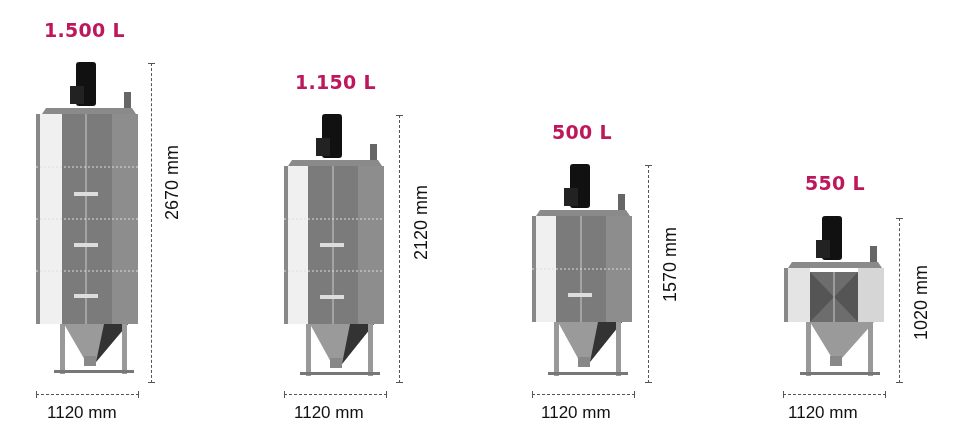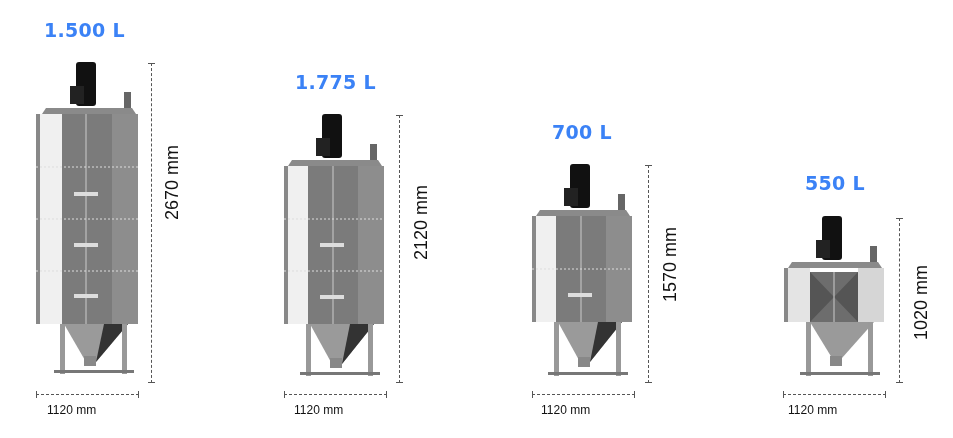--- a/index.html
+++ b/index.html
@@ -1,25 +1,25 @@
 <!DOCTYPE html>
 <html><head>
 <meta charset="utf-8">
 <style>
   html,body{margin:0;padding:0;background:#ffffff;}
   body{width:953px;height:438px;position:relative;overflow:hidden;font-family:"Liberation Sans",sans-serif;}
   .unit{position:absolute;}
-  .cap{position:absolute;font-family:"DejaVu Sans",sans-serif;font-weight:bold;font-size:19px;color:#3b82f6;white-space:nowrap;letter-spacing:0.3px;}
+  .cap{position:absolute;font-family:"DejaVu Sans",sans-serif;font-weight:bold;font-size:19px;color:#be185d;white-space:nowrap;letter-spacing:0.3px;}
   .hdim{position:absolute;border-top:1px dashed #555;height:0;}
   .hdim:before,.hdim:after{content:"";position:absolute;top:-4px;width:1px;height:7px;background:#555;}
   .hdim:before{left:0}.hdim:after{right:0}
   .vdim{position:absolute;border-left:1px dashed #555;width:0;}
   .vdim:before,.vdim:after{content:"";position:absolute;left:-4px;height:1px;width:7px;background:#555;}
   .vdim:before{top:0}.vdim:after{bottom:0}
-  .wlabel{position:absolute;font-size:12px;color:#111;white-space:nowrap;}
+  .wlabel{position:absolute;font-size:17px;color:#111;white-space:nowrap;}
   .hlabel{position:absolute;font-size:18px;color:#111;white-space:nowrap;transform:rotate(-90deg);transform-origin:left top;}
   svg{position:absolute;overflow:visible;}
 </style>
 </head>
 <body>
 
 <div class="unit">
   <div class="cap" style="left:44px;top:19px">1.500 L</div>
   <svg style="left:34px;top:62px" width="110" height="320">
     <rect x="42" y="0" width="20" height="44" rx="3" fill="#111"></rect>
@@ -44,21 +44,21 @@
     <rect x="20" y="308" width="80" height="3" fill="#777"></rect>
     <rect x="50" y="294" width="12" height="10" fill="#888"></rect>
   </svg>
   <div class="vdim" style="left:151px;top:63px;height:320px"></div>
   <div class="hlabel" style="left:162px;top:220px">2670 mm</div>
   <div class="hdim" style="left:36px;top:394px;width:103px"></div>
   <div class="wlabel" style="left:47px;top:403px">1120 mm</div>
 </div>
 
 <div class="unit">
-  <div class="cap" style="left:295px;top:71px">1.775 L</div>
+  <div class="cap" style="left:295px;top:71px">1.150 L</div>
   <svg style="left:282px;top:114px" width="110" height="270">
     <rect x="40" y="0" width="20" height="44" rx="3" fill="#111"></rect>
     <rect x="34" y="24" width="14" height="18" fill="#222"></rect>
     <rect x="88" y="30" width="7" height="20" fill="#666"></rect>
     <polygon points="6,52 10,46 96,46 100,52" fill="#8a8a8a"></polygon>
     <rect x="2" y="52" width="24" height="158" fill="#f0f0f0"></rect>
     <rect x="2" y="52" width="4" height="158" fill="#888"></rect>
     <rect x="26" y="52" width="50" height="158" fill="#7b7b7b"></rect>
     <rect x="76" y="52" width="26" height="158" fill="#8d8d8d"></rect>
     <line x1="51" y1="52" x2="51" y2="210" stroke="#ccc"></line>
@@ -73,21 +73,21 @@
     <rect x="18" y="258" width="80" height="3" fill="#777"></rect>
     <rect x="48" y="244" width="12" height="10" fill="#888"></rect>
   </svg>
   <div class="vdim" style="left:399px;top:115px;height:268px"></div>
   <div class="hlabel" style="left:411px;top:260px">2120 mm</div>
   <div class="hdim" style="left:284px;top:394px;width:103px"></div>
   <div class="wlabel" style="left:294px;top:403px">1120 mm</div>
 </div>
 
 <div class="unit">
-  <div class="cap" style="left:552px;top:121px">700 L</div>
+  <div class="cap" style="left:552px;top:121px">500 L</div>
   <svg style="left:530px;top:164px" width="110" height="220">
     <rect x="40" y="0" width="20" height="44" rx="3" fill="#111"></rect>
     <rect x="34" y="24" width="14" height="18" fill="#222"></rect>
     <rect x="88" y="30" width="7" height="20" fill="#666"></rect>
     <polygon points="6,52 10,46 96,46 100,52" fill="#8a8a8a"></polygon>
     <rect x="2" y="52" width="24" height="106" fill="#f0f0f0"></rect>
     <rect x="2" y="52" width="4" height="106" fill="#888"></rect>
     <rect x="26" y="52" width="50" height="106" fill="#7b7b7b"></rect>
     <rect x="76" y="52" width="26" height="106" fill="#8d8d8d"></rect>
     <line x1="51" y1="52" x2="51" y2="158" stroke="#ccc"></line>

